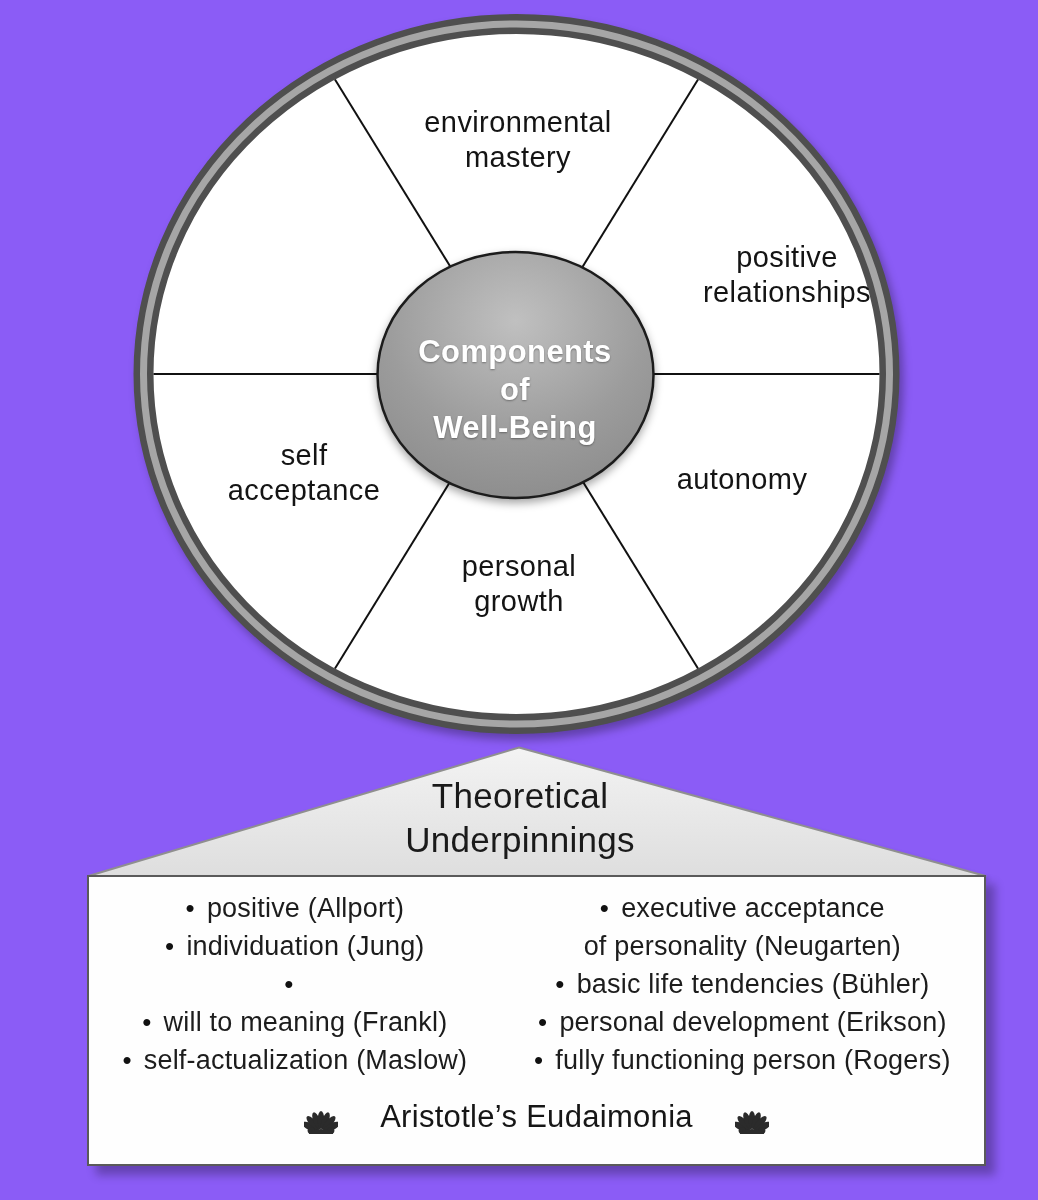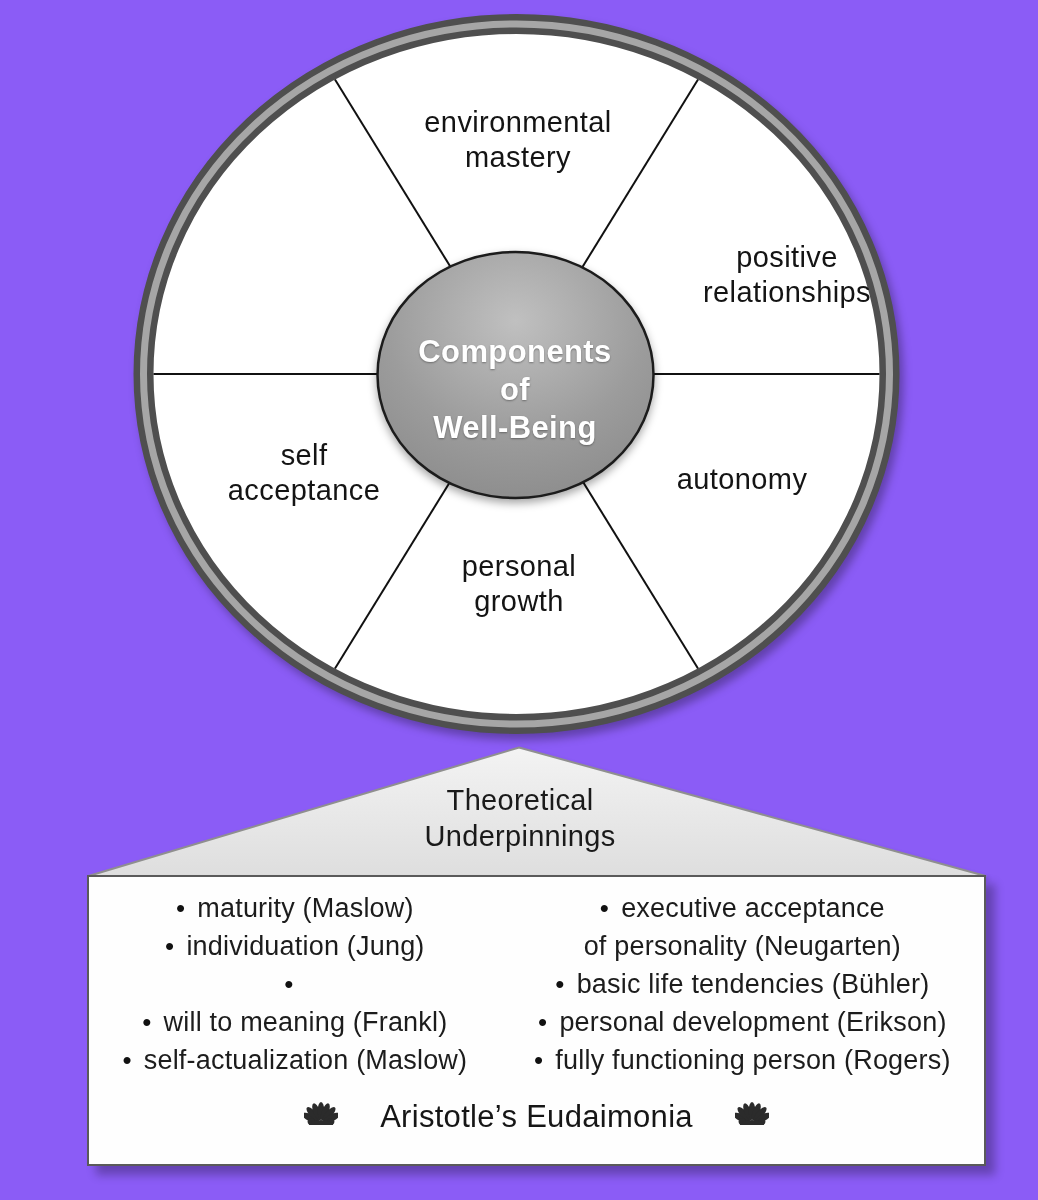--- a/index.html
+++ b/index.html
@@ -26,21 +26,21 @@
     transform:translate(-50%,-50%);
     text-align:center;white-space:pre-line;
     font-size:31px;line-height:1.22;font-weight:bold;
     color:#ffffff;letter-spacing:.4px;
     text-shadow:0 1px 2px rgba(0,0,0,.35);
   }
   .arrow-label{
     position:absolute;z-index:2;
     transform:translate(-50%,-50%);
     text-align:center;white-space:pre-line;
-    font-size:29px;line-height:1.25;
+    font-size:35px;line-height:1.25;
     color:#1a1a1a;letter-spacing:.3px;
   }
 
   
   .foundations-box{
     position:absolute;z-index:3;
     left:87px;top:875px;width:899px;height:291px;
     box-sizing:border-box;
     background:#fefefe;
     border:2px solid #5a5a5a;
@@ -50,21 +50,21 @@
   .cols{display:flex;width:100%;}
   .col-left{width:46%;}
   .col-right{width:54%;}
   .f-row{
     display:flex;justify-content:center;align-items:baseline;
     font-size:27px;line-height:38px;color:#1c1c1c;letter-spacing:.2px;
   }
   .bullet{margin-right:12px;font-size:26px;color:#111;}
   .footer-row{
     margin-top:20px;
-    display:flex;justify-content:center;align-items:flex-start;gap:42px;
+    display:flex;justify-content:center;align-items:flex-end;gap:42px;
     font-size:31px;color:#161616;letter-spacing:.3px;
   }
   .ornament{display:inline-flex;align-items:center;}
 </style>
 </head>
 <body>
 
 <div class="page">
 
   <svg class="layer-svg" width="1038" height="1200" viewBox="0 0 1038 1200">
@@ -110,21 +110,21 @@
 Well-Being</div>
 
   <div class="arrow-label" style="left:520px;top:818px;">Theoretical
 Underpinnings</div>
 
   <div class="foundations-box">
     <div class="cols">
       <div class="col-left">
         <div class="f-row">
           <span class="bullet">•</span>
-          <span>maturity (Maslow)</span>
+          <span>positive (Allport)</span>
         </div>
         <div class="f-row">
           <span class="bullet">•</span>
           <span>individuation (Jung)</span>
         </div>
         <div class="f-row">
           <span class="bullet">•</span>
         </div>
         <div class="f-row">
           <span class="bullet">•</span>

